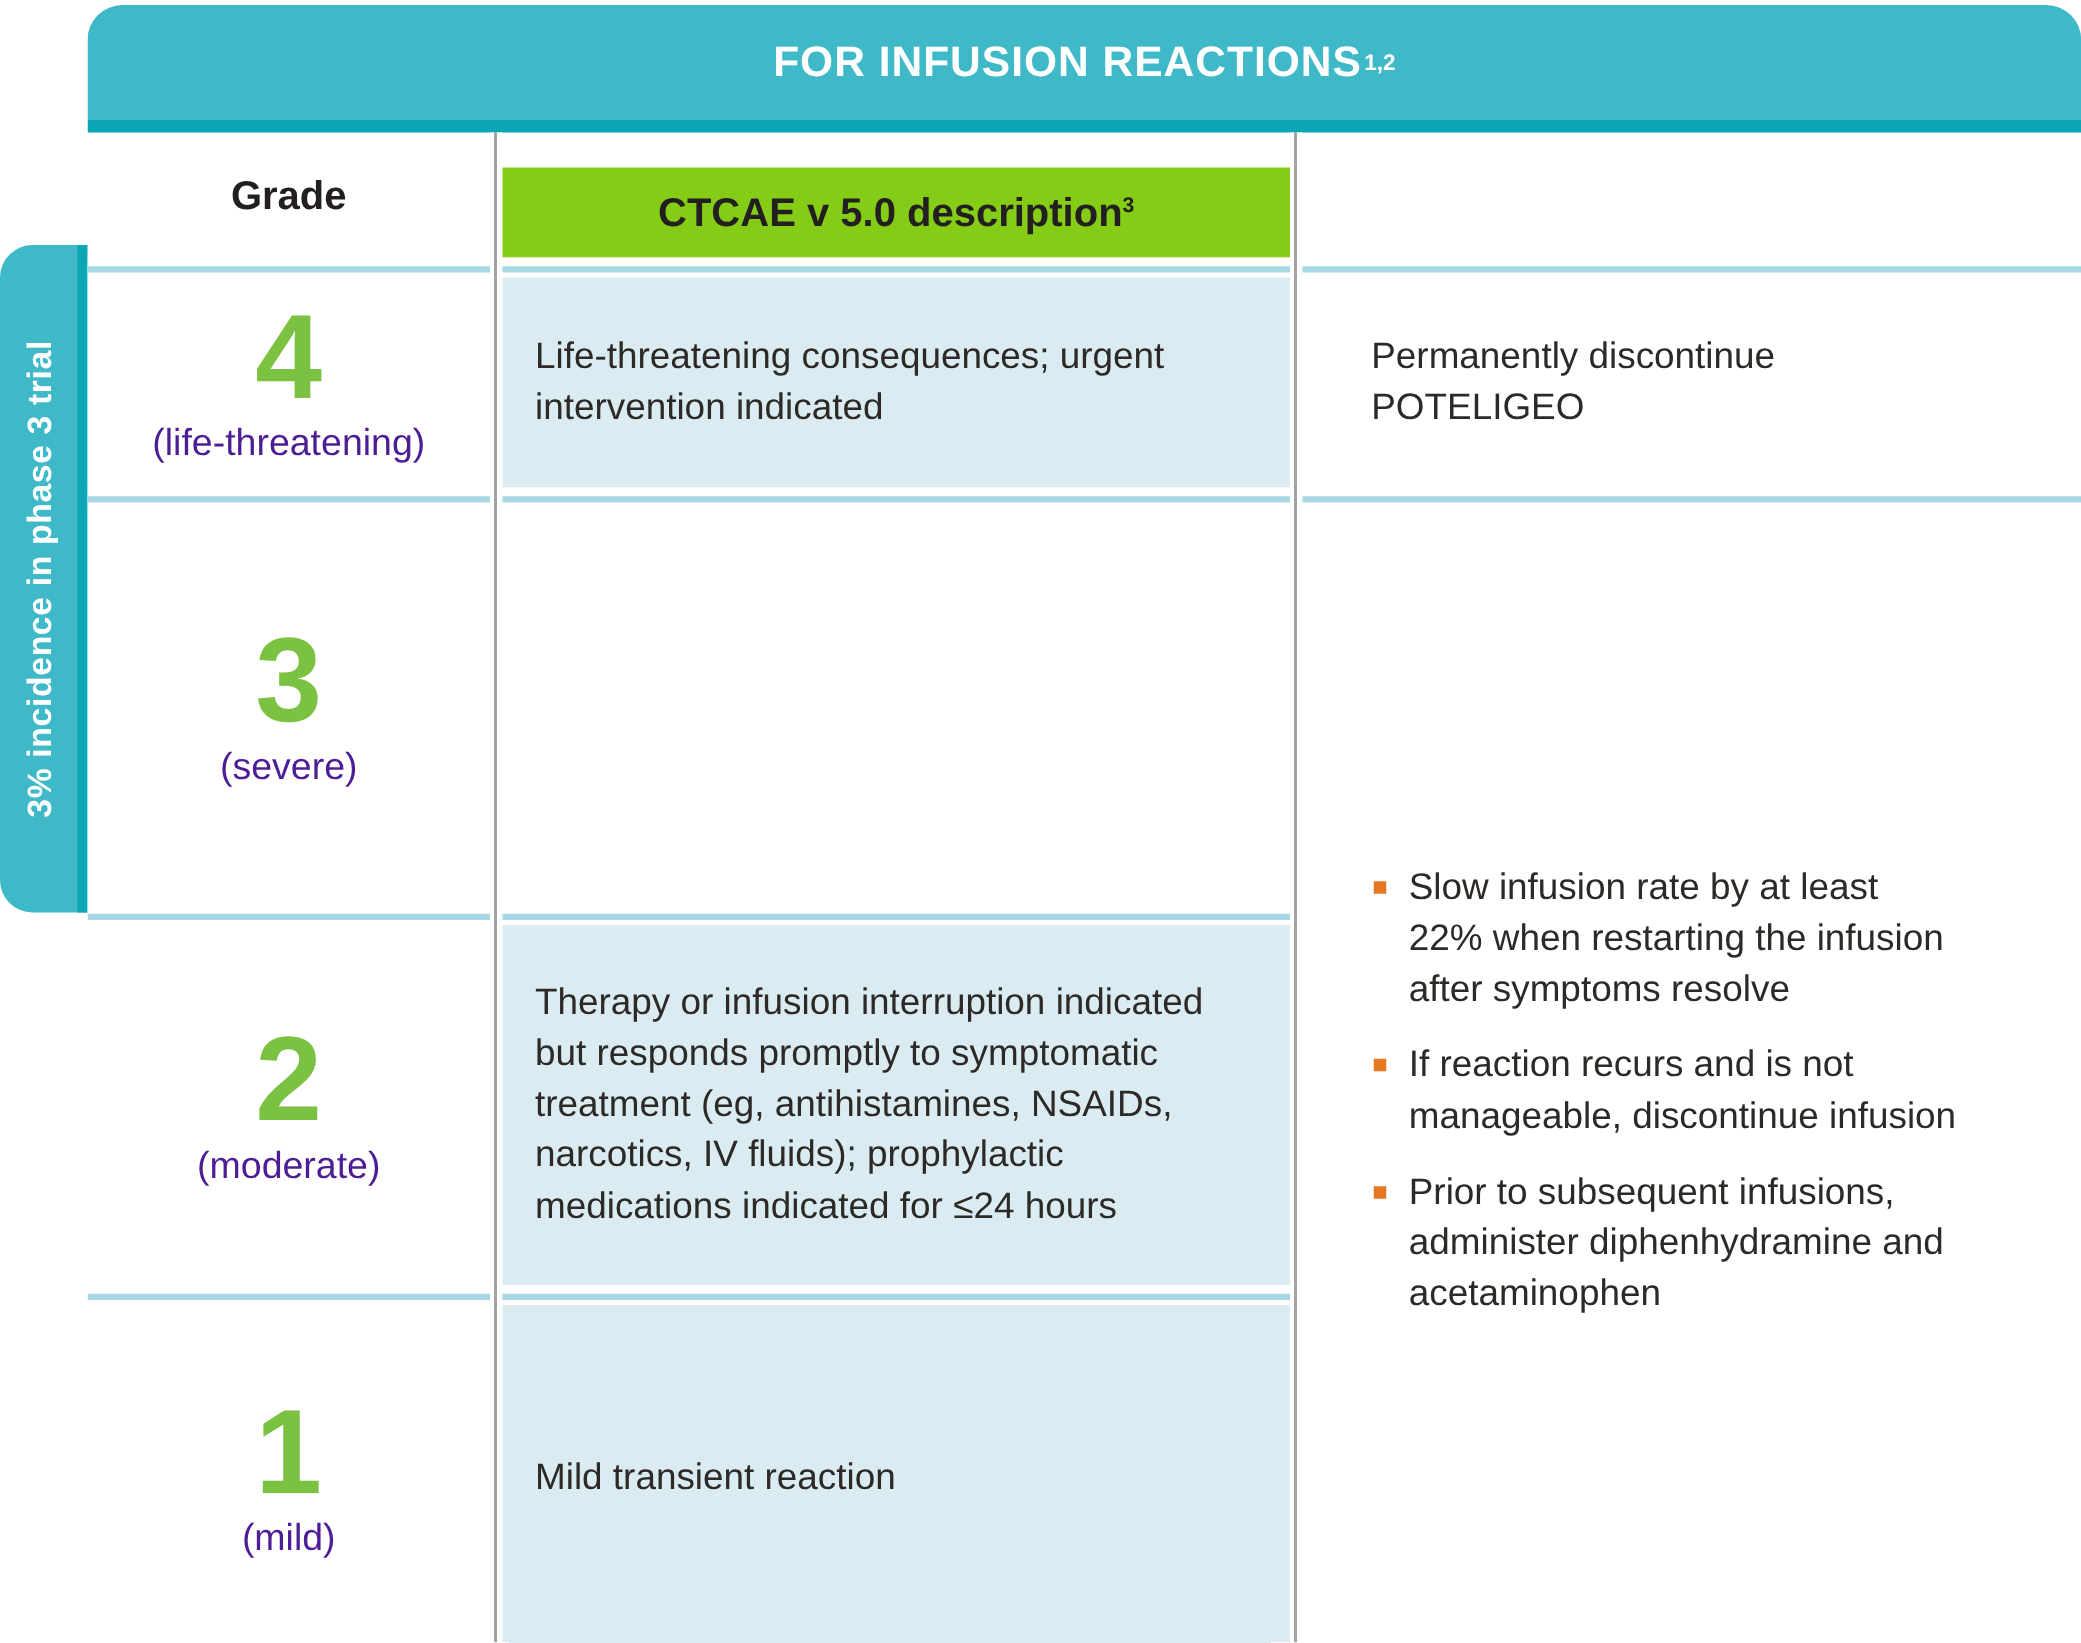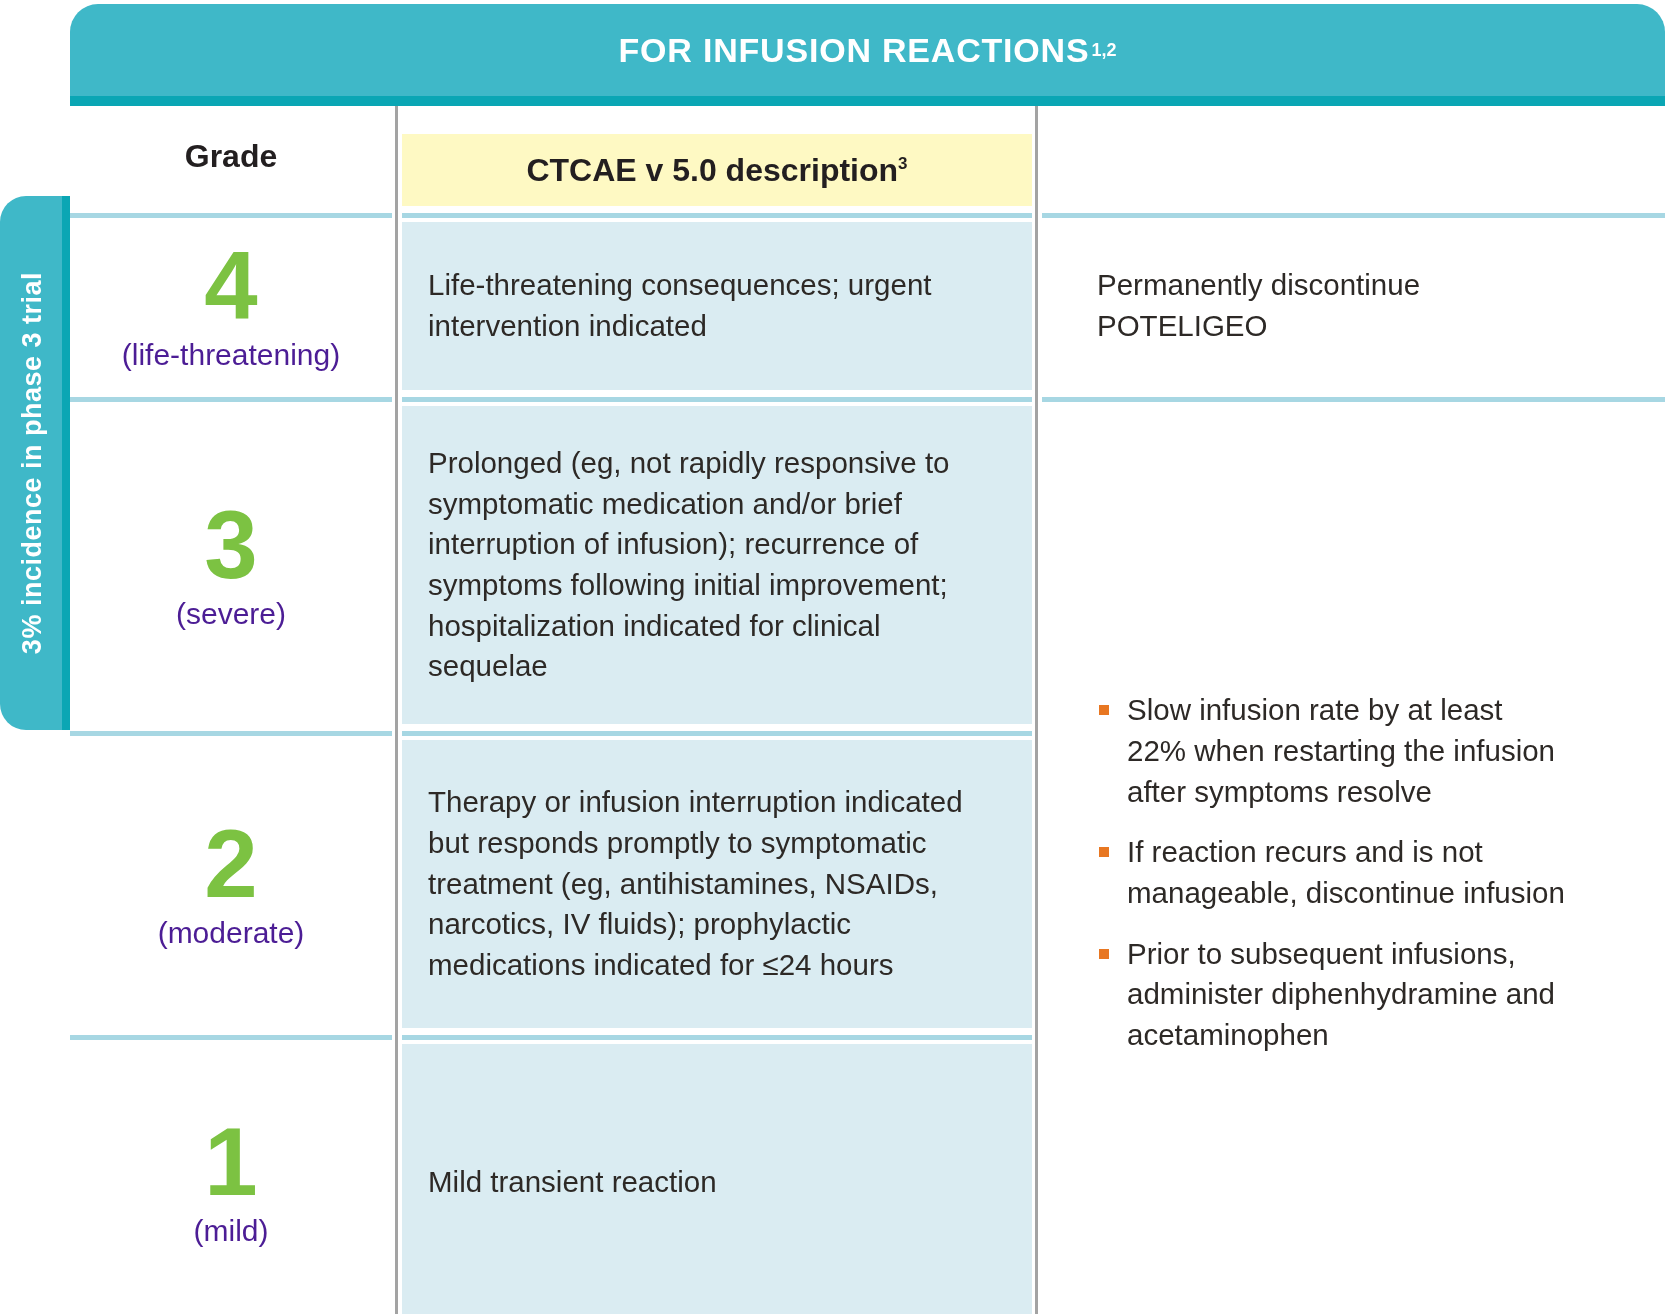--- a/index.html
+++ b/index.html
@@ -95,21 +95,21 @@
 
   .bottom-strip { background: #a7d7e3; }
 
   
   .col-header {
     display: flex; align-items: center; justify-content: center;
     text-align: center;
     font-size: 32px; font-weight: bold; color: #231f20;
     line-height: 1.2;
   }
-  .desc-bg { background: #fef9c3; margin-top: 28px; }
+  .desc-bg { background: #84cc16; margin-top: 28px; }
   .col-header sup.desc-sup { font-size: 17px; vertical-align: super; font-weight: bold; }
   .mgmt-header-text { max-width: 520px; }
 
   
   .grade-cell {
     background: #ffffff;
     display: flex; flex-direction: column; align-items: center; justify-content: center;
   }
   .grade-num {
     font-size: 96px; font-weight: bold; color: #7cc242; line-height: 0.95;
@@ -196,23 +196,20 @@
       </div>
 
       <div class="cell col1 sep" style="grid-row:4"></div>
       <div class="cell col3 sep sep-desc" style="grid-row:4"></div>
       <div class="cell col5 sep" style="grid-row:4"></div>
 
       <div class="cell col1 grade-cell" style="grid-row:5">
         <div class="grade-num">3</div>
         <div class="grade-severity">(severe)</div>
       </div>
-      <div class="cell col3 desc-cell" style="grid-row:5">
-        <div class="desc-text">Prolonged (eg, not rapidly responsive to symptomatic medication and/or brief interruption of infusion); recurrence of symptoms following initial improvement; hospitalization indicated for clinical sequelae</div>
-      </div>
 
       <div class="cell col5 mgmt-cell mgmt-span">
         <div class="mgmt-bullet">Slow infusion rate by at least 22% when restarting the infusion after symptoms resolve</div>
         <div class="mgmt-bullet">If reaction recurs and is not manageable, discontinue infusion</div>
         <div class="mgmt-bullet">Prior to subsequent infusions, administer diphenhydramine and acetaminophen</div>
       </div>
 
       <div class="cell col1 sep" style="grid-row:6"></div>
       <div class="cell col3 sep sep-desc" style="grid-row:6"></div>
 

